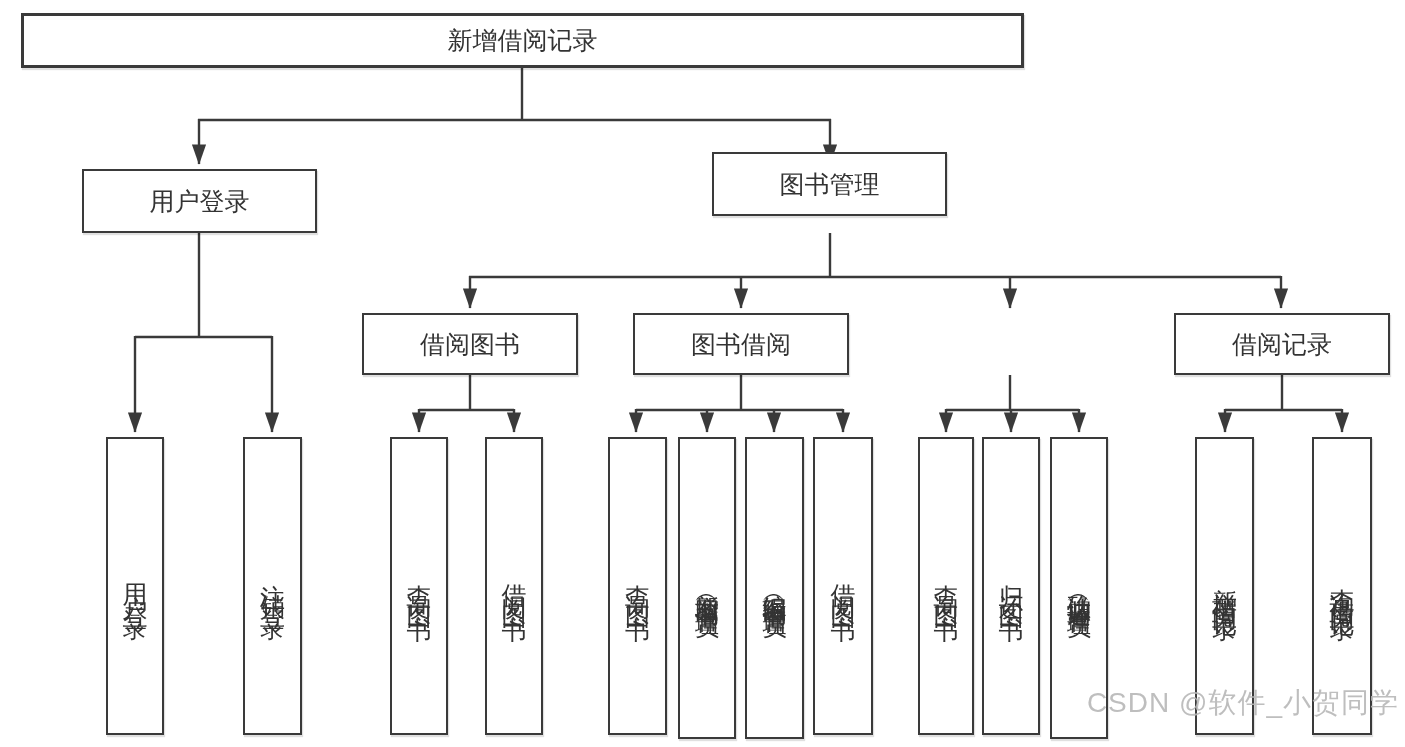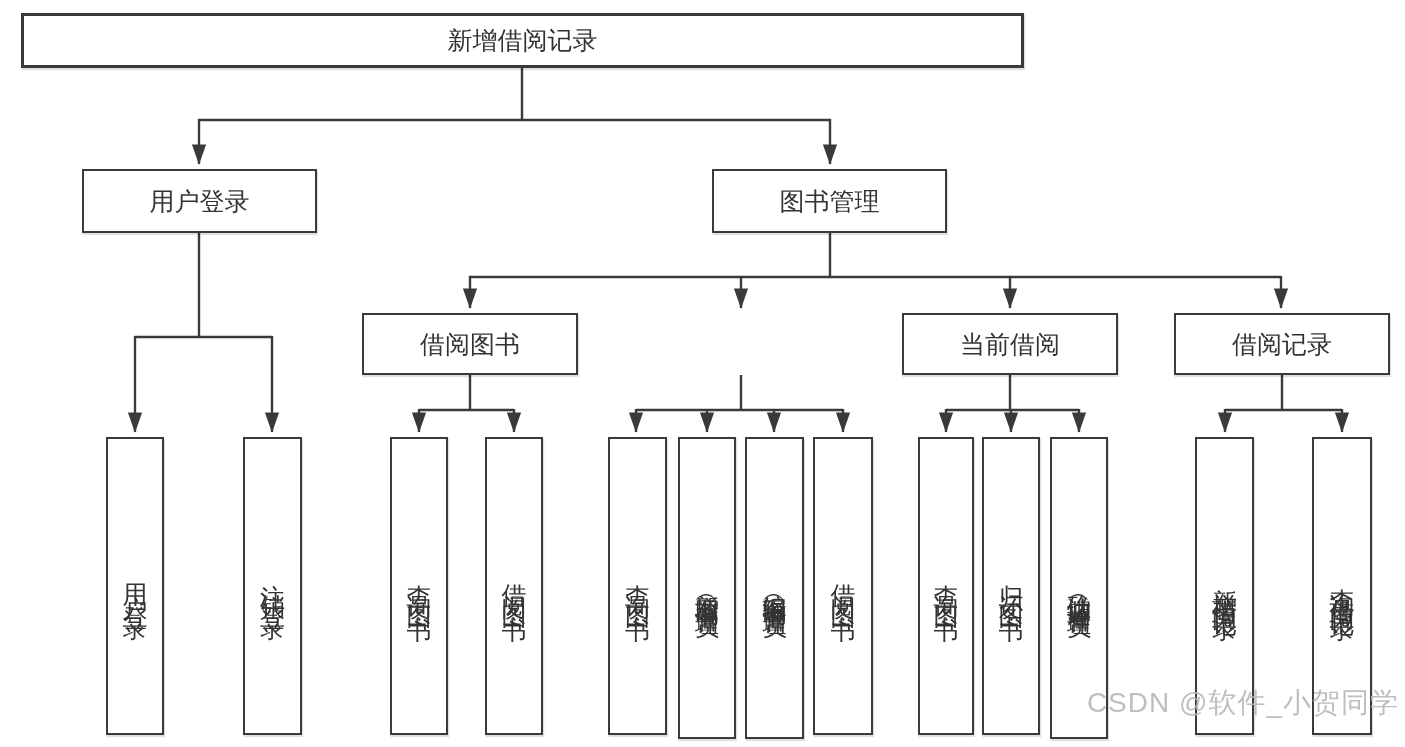--- a/index.html
+++ b/index.html
@@ -123,24 +123,24 @@
     <g>
       <path d="M1282,375 L1282,410 M1225,410 L1342,410"></path>
       <line x1="1225" y1="409" x2="1225" y2="432" marker-end="url(#arrow)"></line>
       <line x1="1342" y1="409" x2="1342" y2="432" marker-end="url(#arrow)"></line>
     </g>
   </svg>
 
   <div class="box root" style="left:21px; top:13px; width:1003px; height:55px;">新增借阅记录</div>
 
   <div class="box" style="left:82px; top:169px; width:235px; height:64px;">用户登录</div>
-  <div class="box" style="left:712px; top:169px; width:235px; height:64px;">图书管理</div>
+  <div class="box" style="left:712px; top:152px; width:235px; height:64px;">图书管理</div>
 
   <div class="box" style="left:362px; top:313px; width:216px; height:62px;">借阅图书</div>
-  <div class="box" style="left:902px; top:313px; width:216px; height:62px;">当前借阅</div>
+  <div class="box" style="left:633px; top:313px; width:216px; height:62px;">图书借阅</div>
   <div class="box" style="left:1174px; top:313px; width:216px; height:62px;">借阅记录</div>
 
   <div class="box vbox sp-wide" style="left:106px; top:437px; width:58px; height:298px;">用户登录</div>
   <div class="box vbox sp-wide" style="left:243px; top:437px; width:59px; height:298px;">注销登录</div>
 
   <div class="box vbox sp-wide" style="left:390px; top:437px; width:58px; height:298px;">查询图书</div>
   <div class="box vbox sp-wide" style="left:485px; top:437px; width:58px; height:298px;">借阅图书</div>
 
   <div class="box vbox sp-wide" style="left:608px; top:437px; width:59px; height:298px;">查询图书</div>
   <div class="box vbox sp-tight" style="left:678px; top:437px; width:58px; height:302px;">新增图书（管理员）</div>

